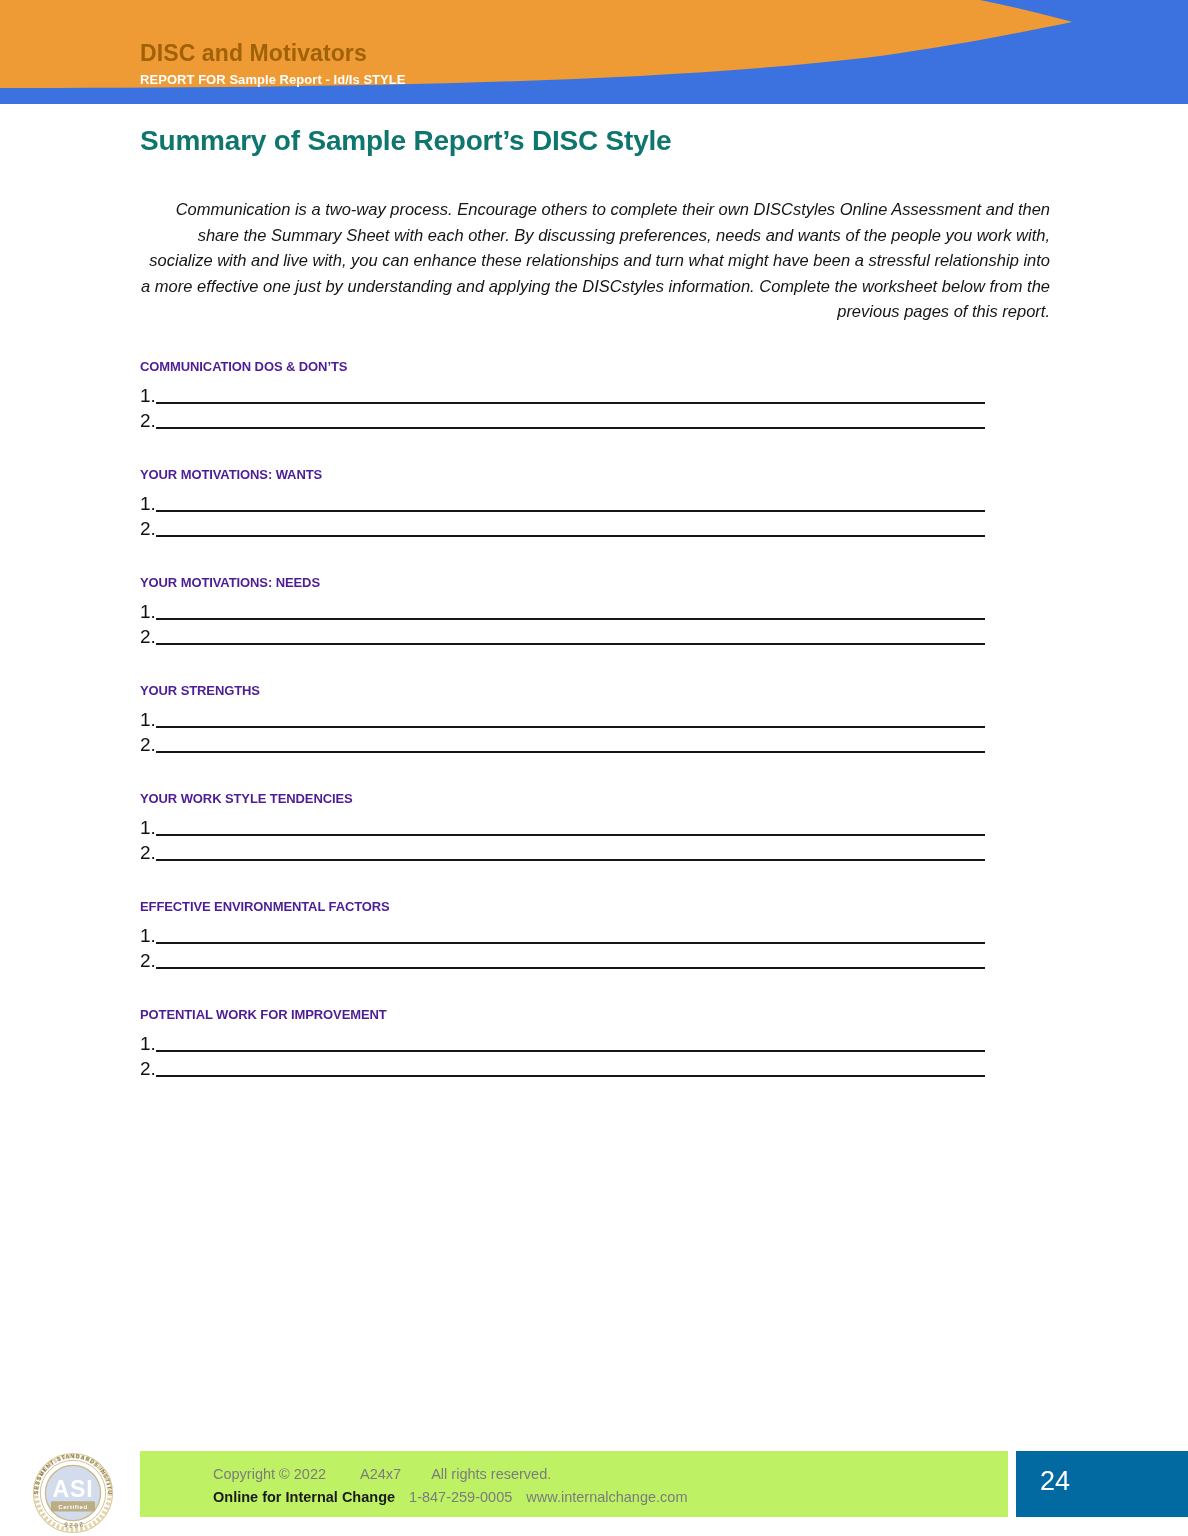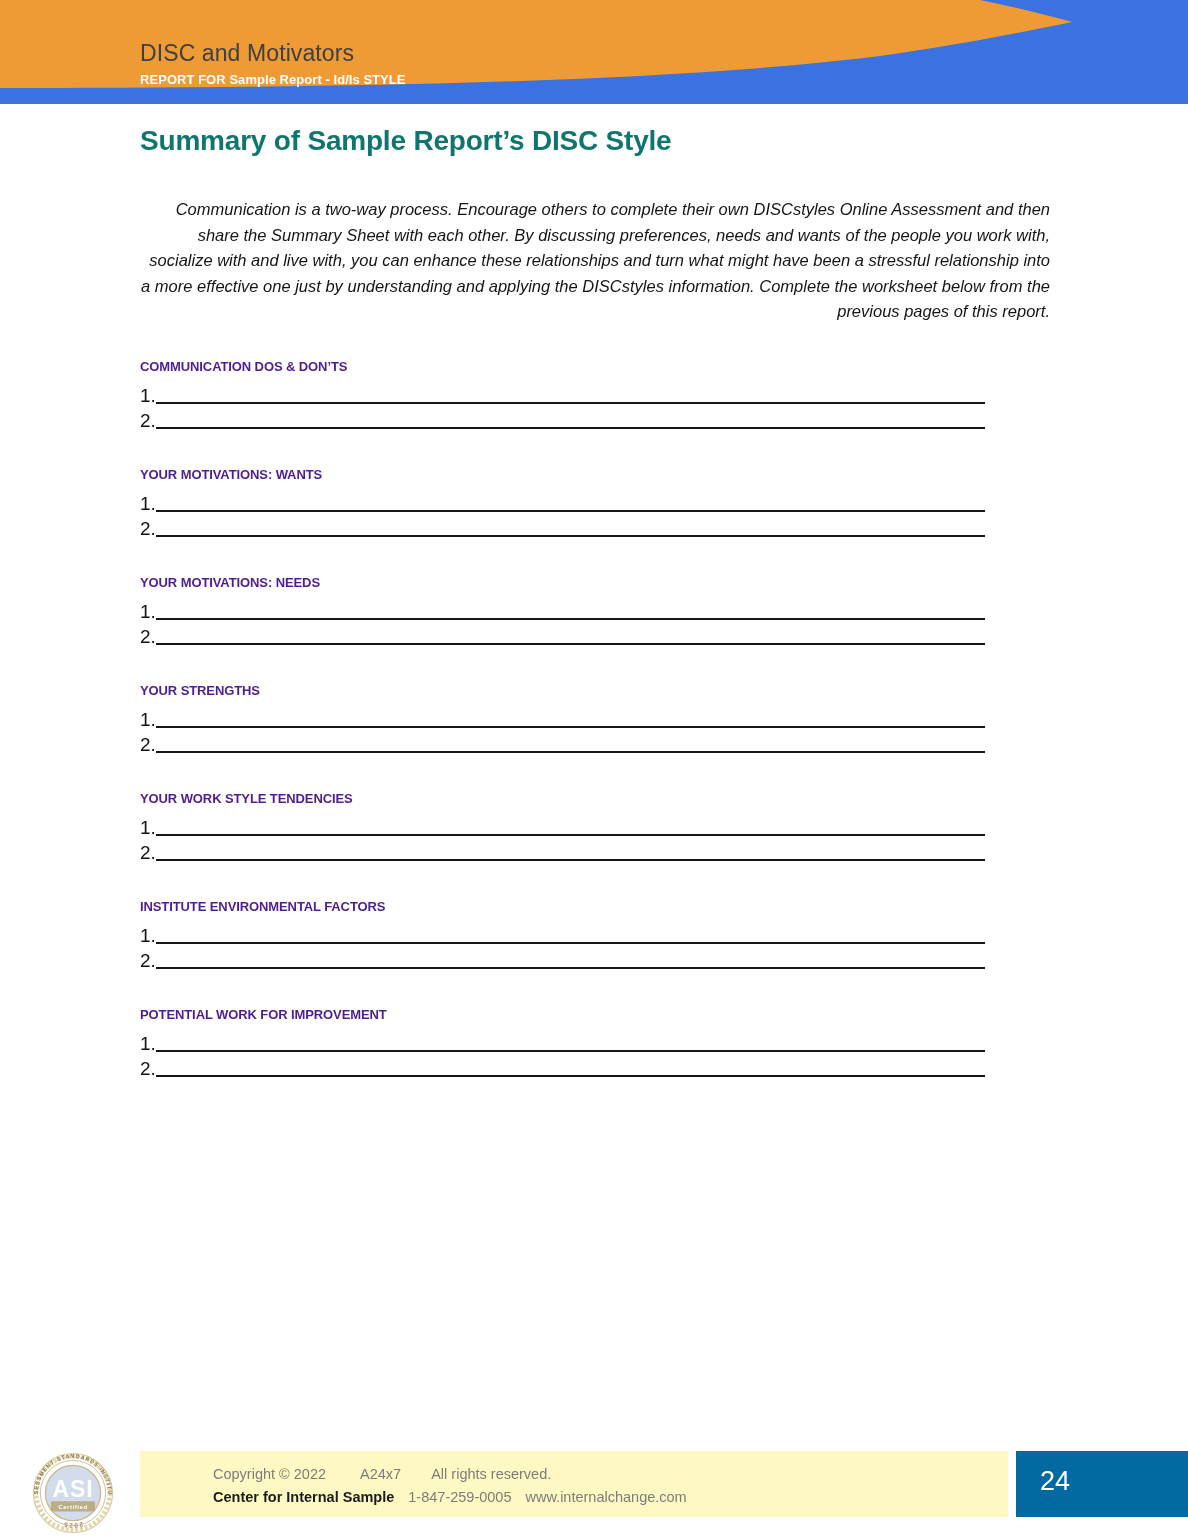--- a/index.html
+++ b/index.html
@@ -33,22 +33,22 @@
   }
   .header-text {
     position: absolute;
     left: 140px;
     top: 40px;
     z-index: 3;
   }
   .header-title {
     font-size: 23px;
     line-height: 27px;
-    color: #404040;
-    font-weight: 400;
+    color: #a16207;
+    font-weight: 700;
     letter-spacing: 0.1px;
     white-space: nowrap;
   }
   .header-sub {
     font-size: 13px;
     line-height: 19px;
     color: #ffffff;
     font-weight: 700;
     margin-top: 3px;
     letter-spacing: 0.05px;
@@ -128,21 +128,21 @@
     top: 1440px;
     width: 1188px;
     height: 96px;
   }
   .footer-band {
     position: absolute;
     left: 140px;
     top: 11px;
     width: 868px;
     height: 66px;
-    background: #fef9c3;
+    background: #bef264;
   }
   .footer-lines {
     position: absolute;
     left: 73px;
     top: 12px;
   }
   .footer-row {
     white-space: nowrap;
     font-size: 14.5px;
     line-height: 23px;
@@ -261,21 +261,21 @@
           <span class="blank-num">1.</span>
           <span class="blank-rule"></span>
         </div>
         <div class="blank-line">
           <span class="blank-num">2.</span>
           <span class="blank-rule"></span>
         </div>
       </div>
 
       <div class="section">
-        <div class="section-heading">INSTITUTE ENVIRONMENTAL FACTORS</div>
+        <div class="section-heading">EFFECTIVE ENVIRONMENTAL FACTORS</div>
         <div class="blank-line">
           <span class="blank-num">1.</span>
           <span class="blank-rule"></span>
         </div>
         <div class="blank-line">
           <span class="blank-num">2.</span>
           <span class="blank-rule"></span>
         </div>
       </div>
 
@@ -317,20 +317,20 @@
   <text x="50" y="67.2" text-anchor="middle" font-family="'Liberation Sans', sans-serif" font-size="6.6" font-weight="700" fill="#ffffff" letter-spacing="0.6">Certified</text>
 </svg>
 
 <div class="footer">
   <div class="footer-band">
     <div class="footer-lines">
       <div class="footer-row">
         <span>Copyright © 2022</span><span class="gap-a"></span><span>A24x7</span><span class="gap-b"></span><span>All rights reserved.</span>
       </div>
       <div class="footer-row">
-        <span class="footer-strong">Center for Internal Sample</span><span class="gap-c"></span><span>1-847-259-0005</span><span class="gap-c"></span><span>www.internalchange.com</span>
+        <span class="footer-strong">Online for Internal Change</span><span class="gap-c"></span><span>1-847-259-0005</span><span class="gap-c"></span><span>www.internalchange.com</span>
       </div>
     </div>
   </div>
   <div class="page-number-box">
     <div class="page-number">24</div>
   </div>
 </div>
 
 </body></html>

